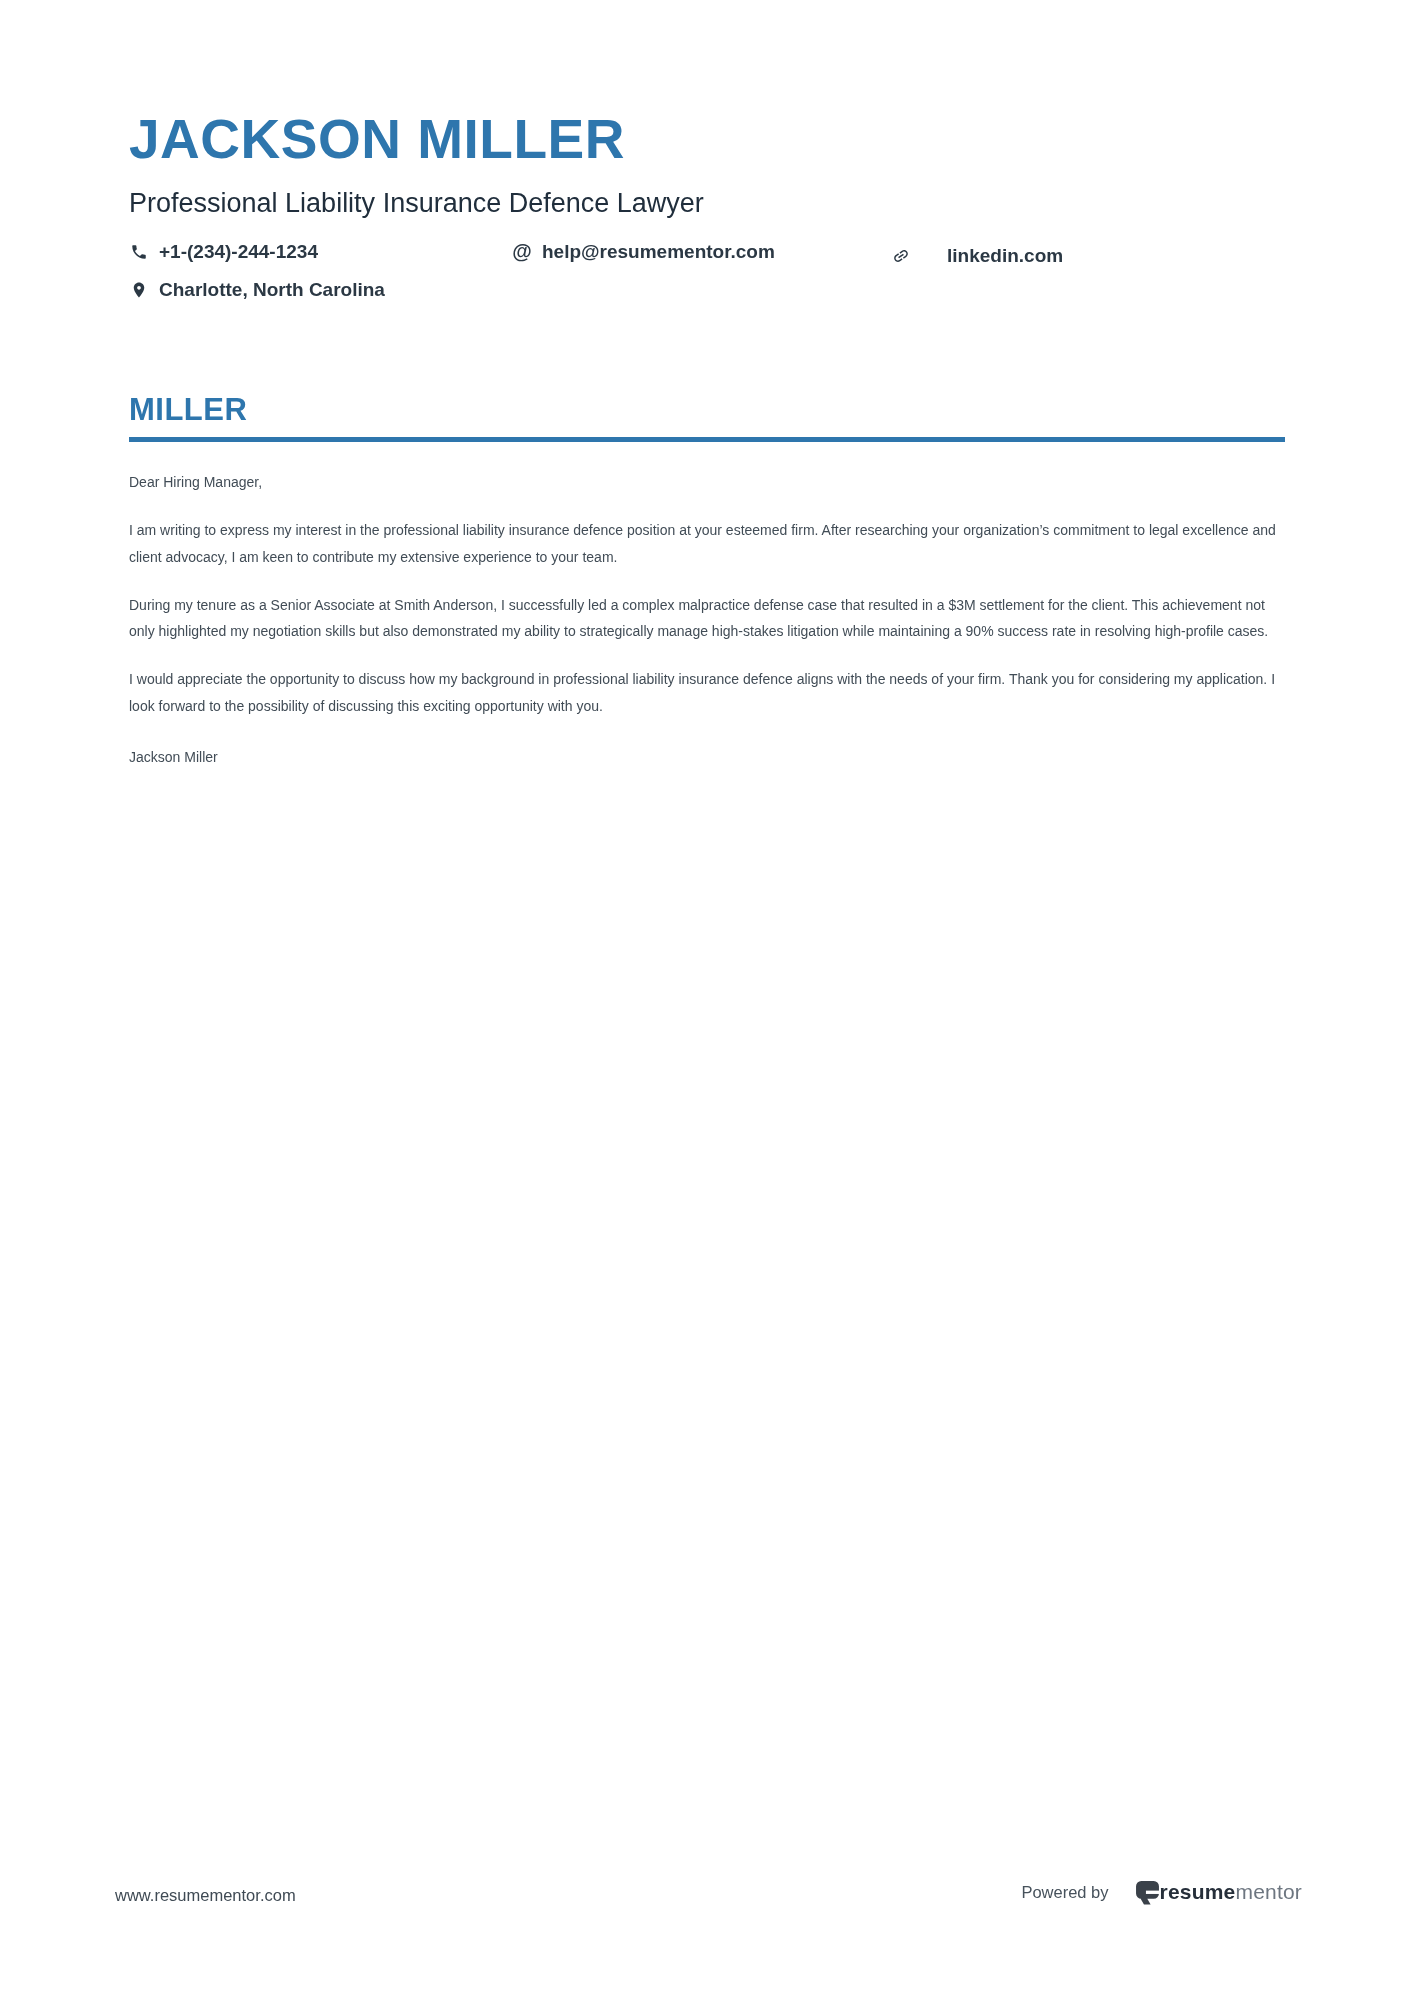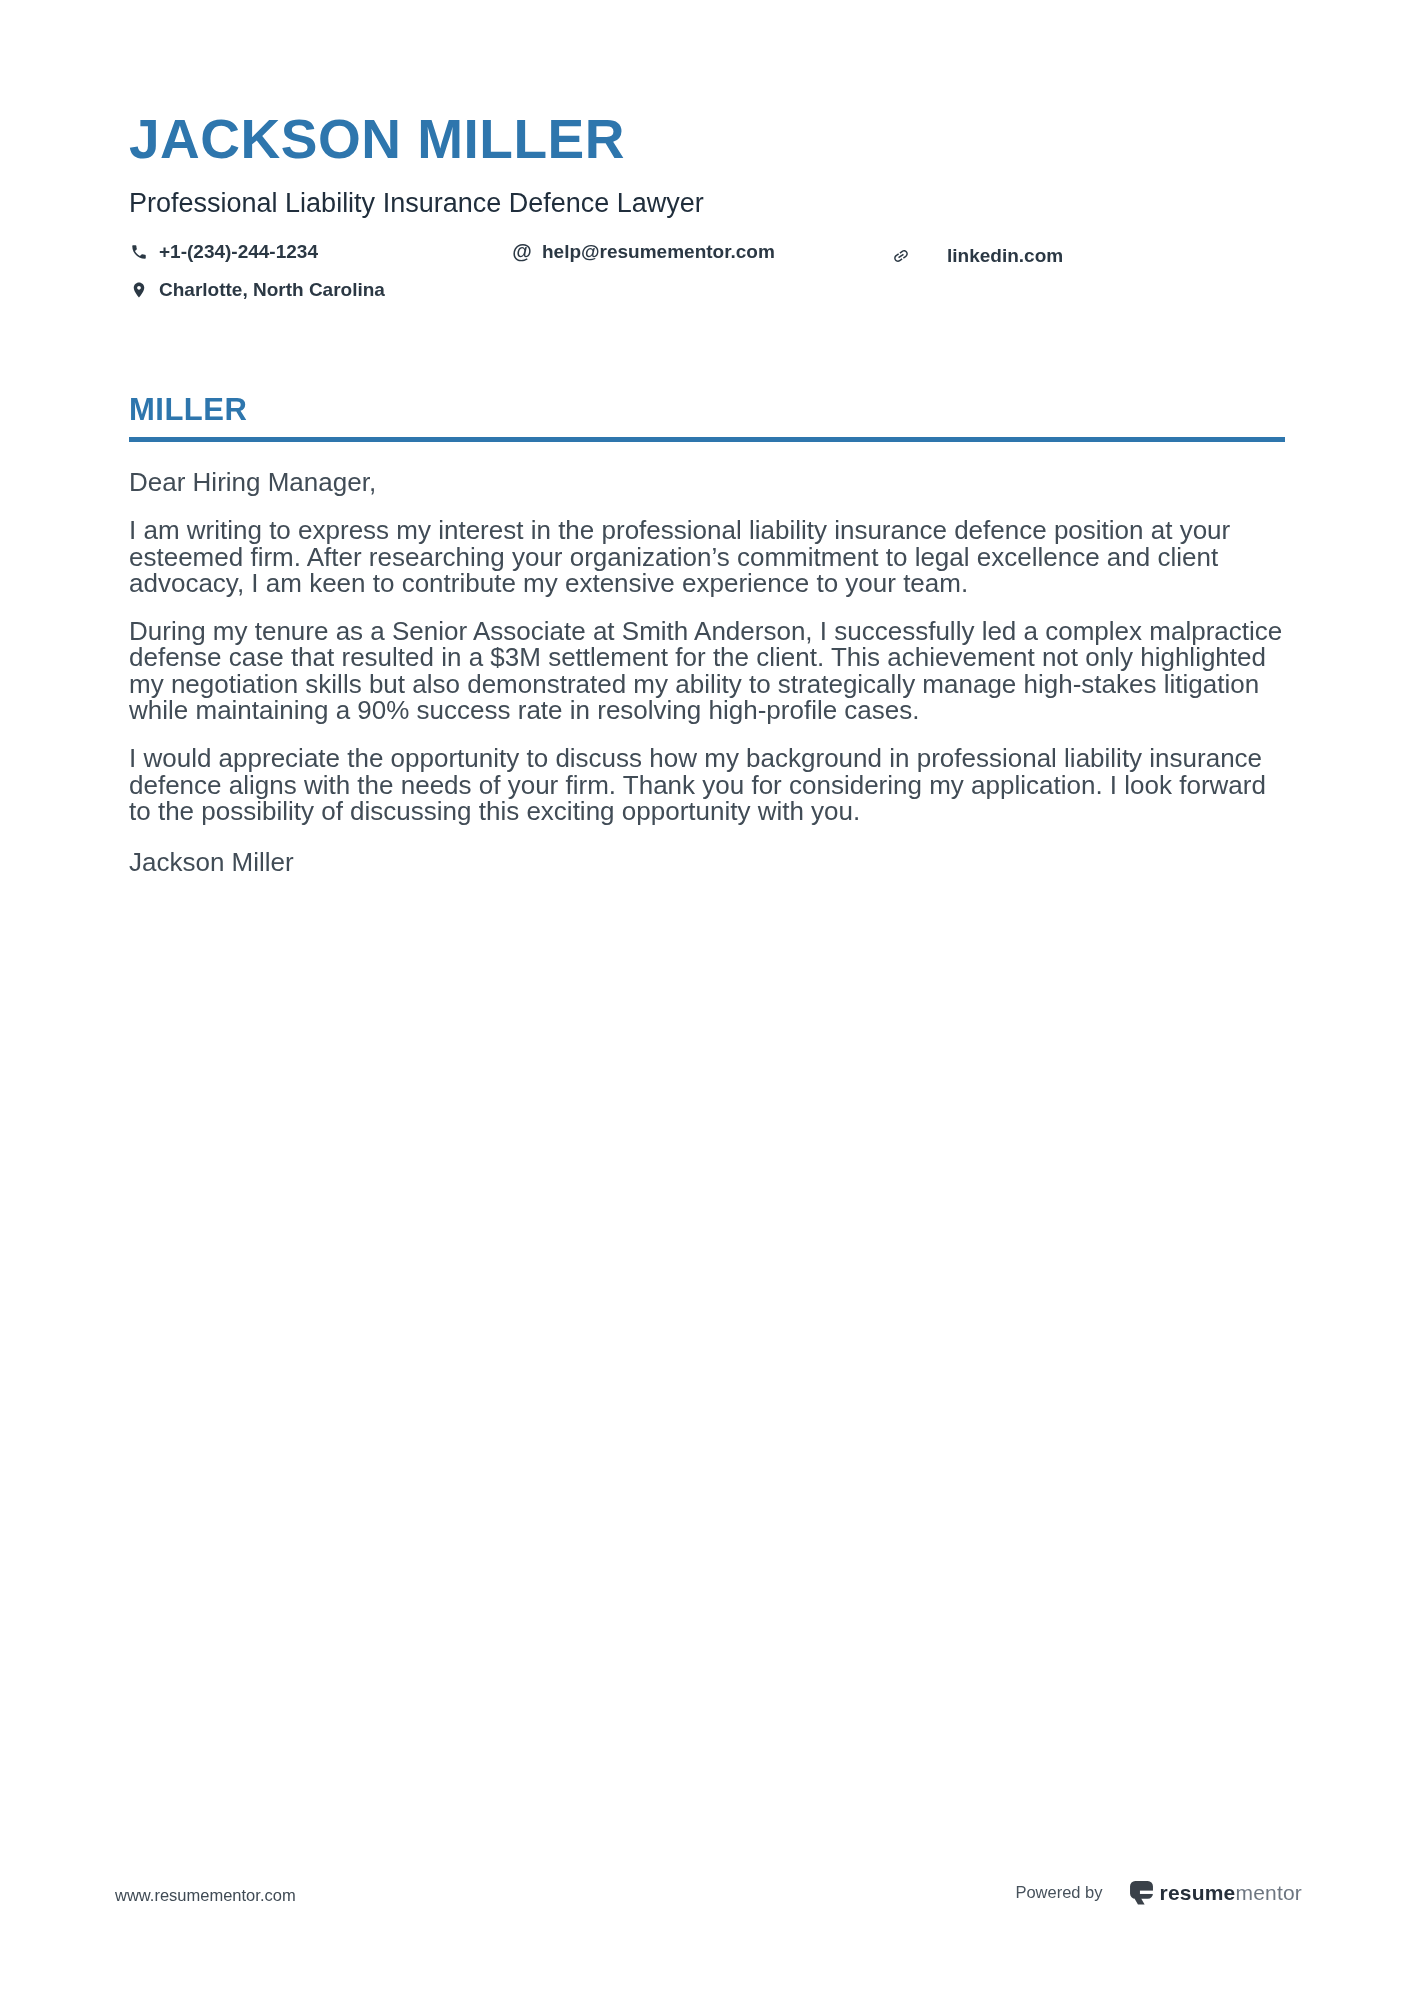--- a/index.html
+++ b/index.html
@@ -65,21 +65,21 @@
   .section-heading {
     font-size: 31px;
     font-weight: 700;
     letter-spacing: 0.5px;
     color: #2e76ad;
     padding-bottom: 9px;
     border-bottom: 5px solid #2e76ad;
   }
   .letter-body { margin-top: 27px; }
   .letter-body p {
-    font-size: 26px;
+    font-size: 14px;
     line-height: 26.3px;
     color: #414c56;
     margin-bottom: 22px;
     max-width: 1165px;
   }
   .letter-body p.salutation { margin-bottom: 22px; }
   .letter-body p.closing  { margin-top: 26px; margin-bottom: 0; }
   .letter-body p.signature{ margin-top: 25px; margin-bottom: 0; }
 
   
@@ -93,21 +93,21 @@
   }
   .footer-brand {
     position: absolute;
     right: 108px;
     top: 1880px;
     display: flex;
     align-items: center;
     gap: 14px;
   }
   .powered-by { font-size: 16.5px; color: #47525c; }
-  .brand-logo { display: flex; align-items: center; gap: 6px; text-decoration: none; margin-left: 12px; }
+  .brand-logo { display: flex; align-items: flex-start; text-decoration: none; margin-left: 12px; }
   .brand-logo svg { width: 25px; height: 25px; }
   .logo-word { font-size: 21px; font-weight: 700; color: #262f3a; letter-spacing: 0.2px; }
   .logo-word .lt { font-weight: 500; color: #6d7680; }
 </style>
 </head>
 <body>
 
 <div class="page">
 
   <div class="header">

